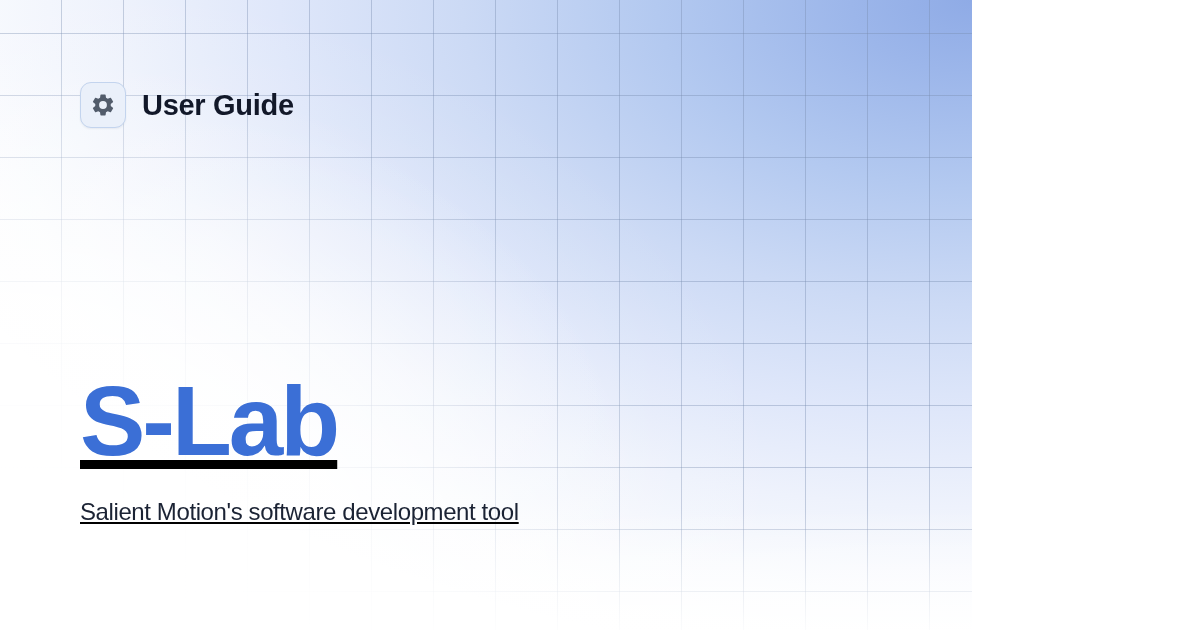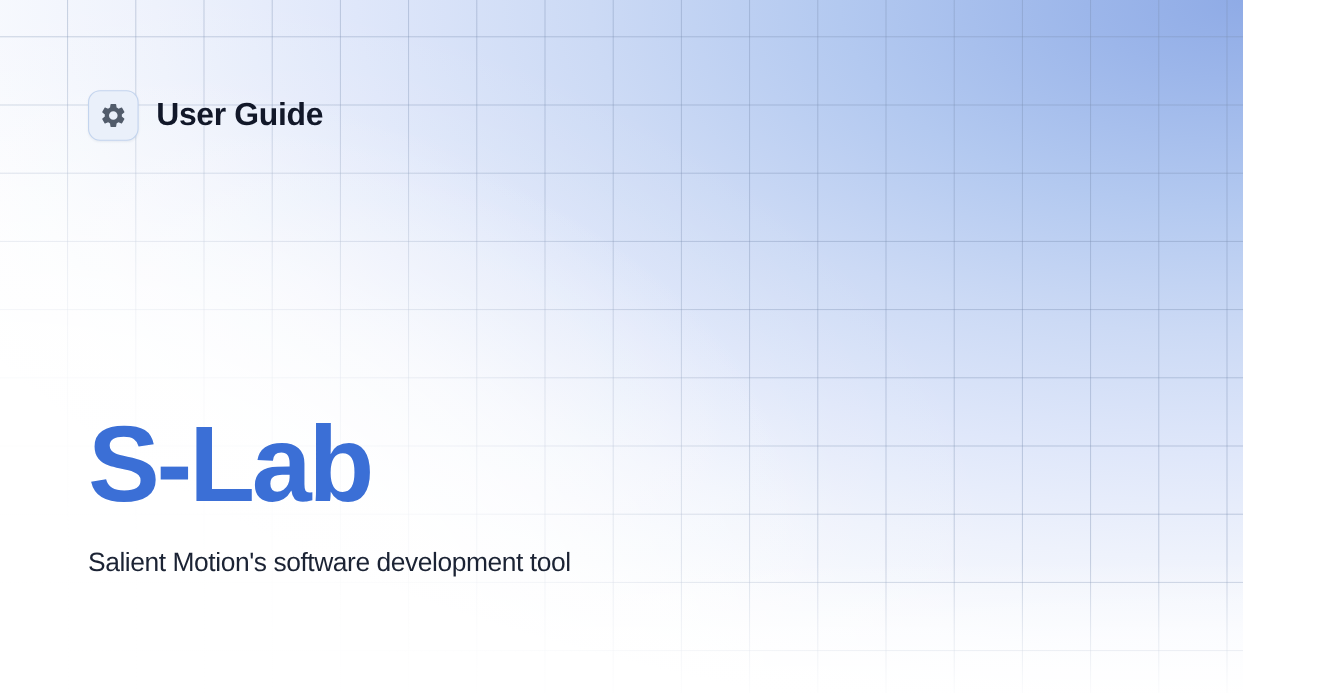--- a/index.html
+++ b/index.html
@@ -10,21 +10,21 @@
   body {
     width: 1200px;
     height: 630px;
     overflow: hidden;
     font-family: "Liberation Sans", sans-serif;
     background: #ffffff;
   }
 
   .hero {
     position: relative;
-    width: 1130px;
+    width: 972px;
     height: 630px;
     overflow: hidden;
     background: #ffffff;
   }
 
   
   .bg-base {
     position: absolute;
     inset: 0;
     background:
@@ -120,20 +120,21 @@
     color: #121829;
     letter-spacing: -0.3px;
     line-height: 1;
     white-space: nowrap;
   }
 
   .title-block {
     position: absolute;
     left: 80px;
     top: 372px;
+    text-decoration: underline;
   }
 
   .page-title {
     font-size: 98px;
     font-weight: bold;
     color: #3b6fd6;
     letter-spacing: -3px;
     line-height: 1;
     margin: 0;
     white-space: nowrap;

